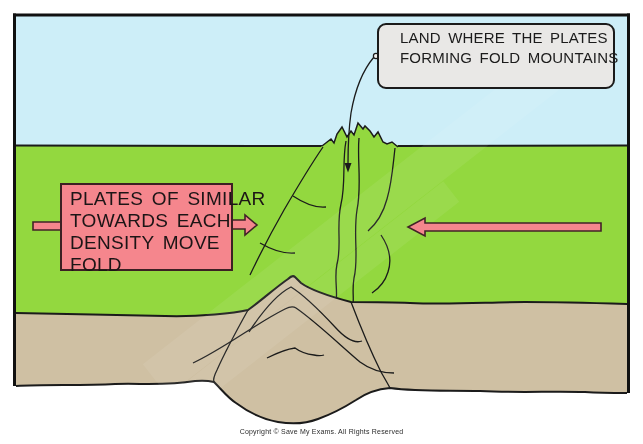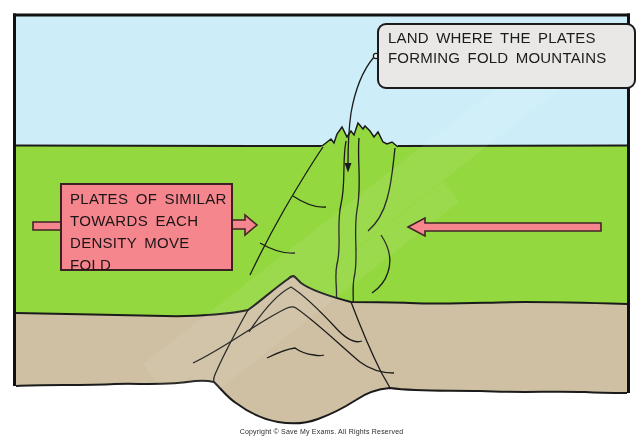--- a/index.html
+++ b/index.html
@@ -14,27 +14,27 @@
   .ink-15{stroke-width:1.5;}
   .ink-13{stroke-width:1.3;}
   .frame{stroke:#111111;stroke-width:3;fill:none;}
   .pinkshape{stroke:#422327;stroke-width:1.6;}
   .leader{stroke:#1b1b1b;stroke-width:1.3;fill:none;}
   .wm{fill:#ffffff;opacity:0.07;}
   
   .plates-box{
     position:absolute;left:60px;top:183px;width:173px;height:88px;
     box-sizing:border-box;background:#f5868d;border:2px solid #3c2023;
-    padding:3px 0 0 8px;color:#1c1516;font-size:15px;line-height:22px;
+    padding:3px 0 0 8px;color:#1c1516;font-size:19px;line-height:22px;
     letter-spacing:0.3px;word-spacing:3px;white-space:nowrap;
   }
   .callout{
-    position:absolute;left:377px;top:23px;width:259px;height:66px;
+    position:absolute;left:377px;top:23px;width:238px;height:66px;
     box-sizing:border-box;background:#e9e8e6;border:2.5px solid #1b1b1b;
-    border-radius:9px;padding:3px 0 0 9px;color:#1b1b1b;font-size:15px;
+    border-radius:9px;padding:3px 0 0 21px;color:#1b1b1b;font-size:15px;
     line-height:20px;letter-spacing:0.2px;word-spacing:3px;white-space:nowrap;
   }
   .copyright{
     position:absolute;left:0;top:428px;width:643px;text-align:center;
     font-size:7px;color:#2b2b2b;letter-spacing:0.2px;
   }
 </style>
 </head>
 <body>
 

